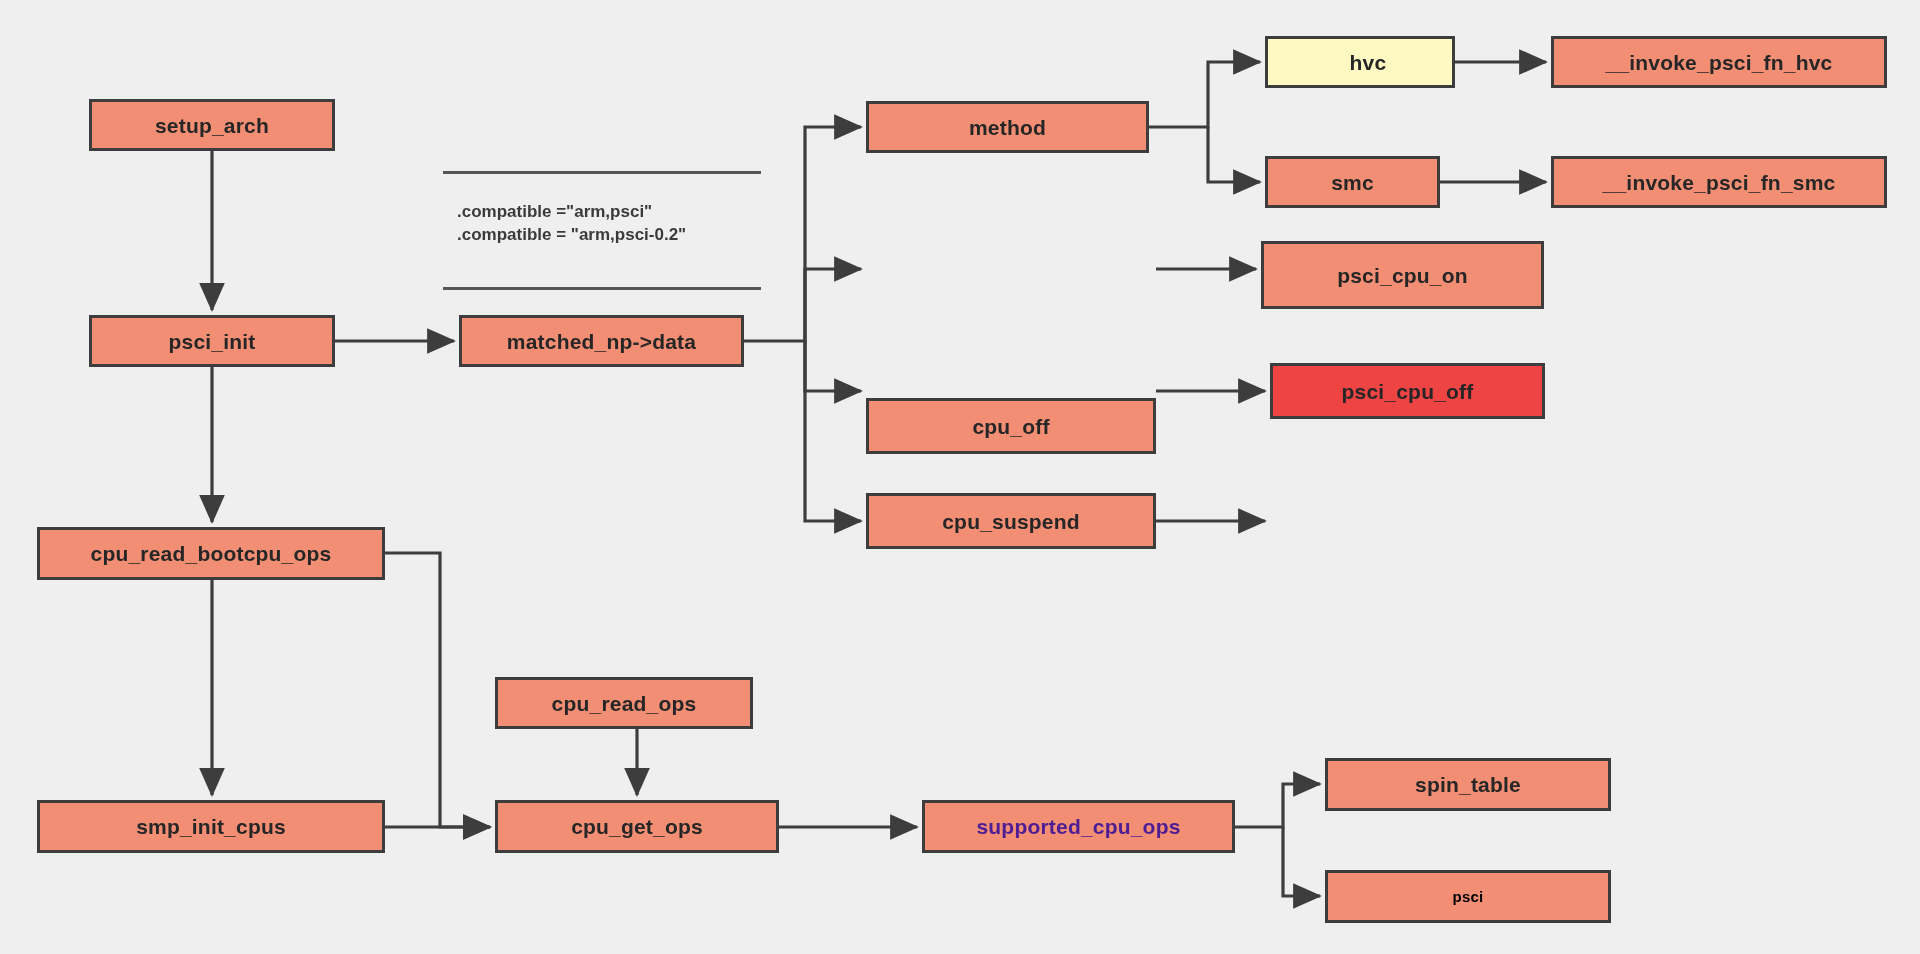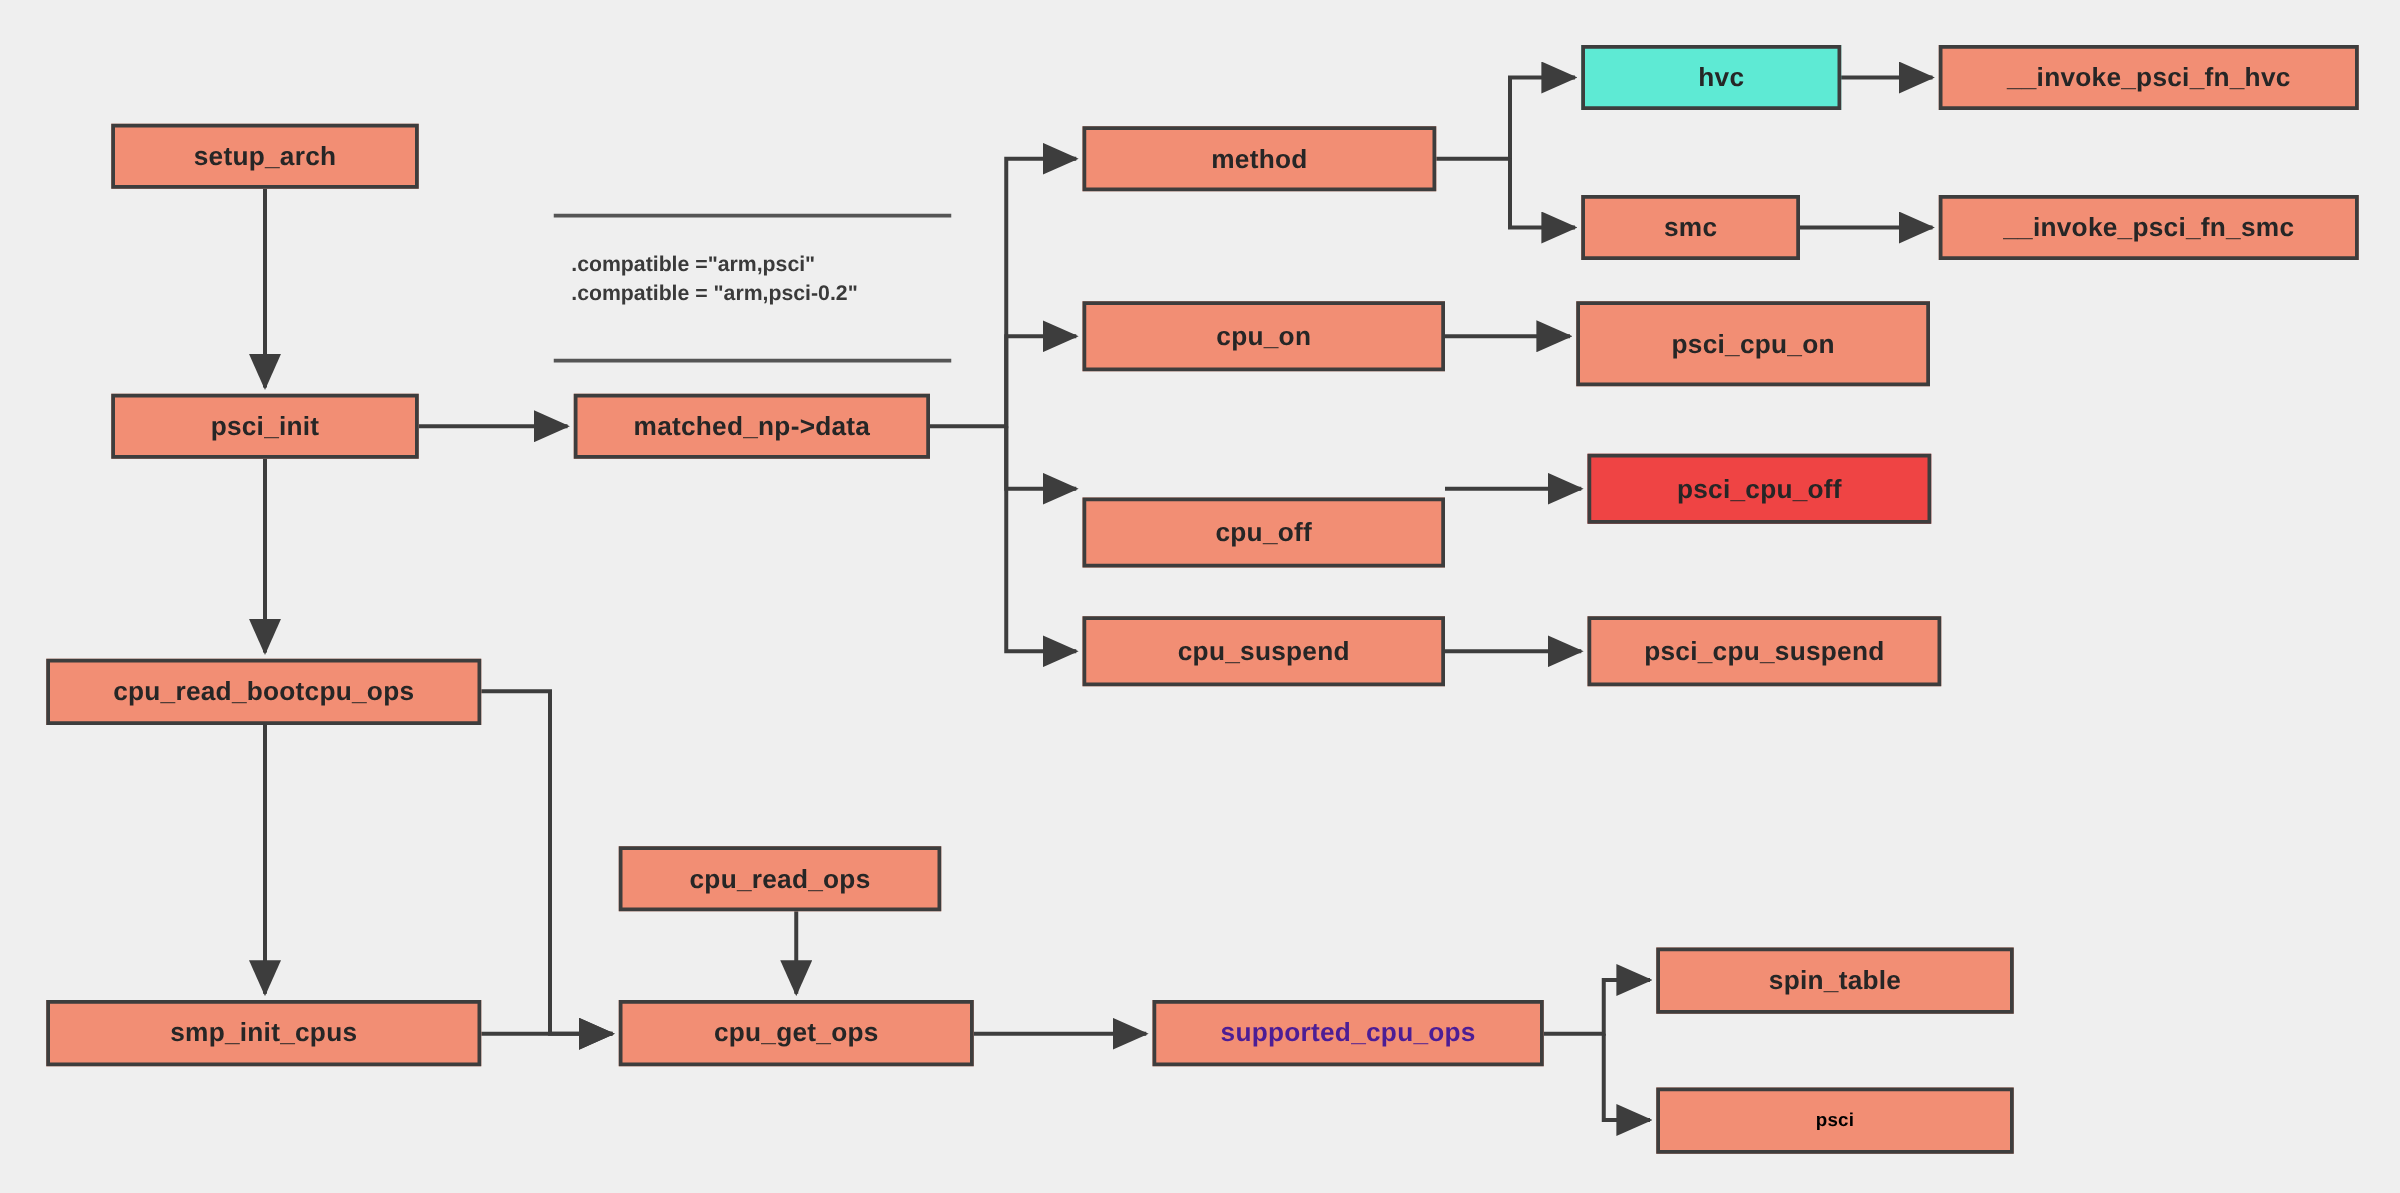--- a/index.html
+++ b/index.html
@@ -124,49 +124,43 @@
   </div>
   <div class="node" id="node-psci_init" style="left: 89px; top: 315px; width: 246px; height: 52px; font-size: 21px; background: rgb(242, 142, 116); border-color: rgb(61, 61, 61); color: rgb(38, 38, 38);">
     <span class="node-label">psci_init</span>
   </div>
   <div class="node" id="node-matched_np_data" style="left: 459px; top: 315px; width: 285px; height: 52px; font-size: 21px; background: rgb(242, 142, 116); border-color: rgb(61, 61, 61); color: rgb(38, 38, 38);">
     <span class="node-label">matched_np-&gt;data</span>
   </div>
   <div class="node" id="node-method" style="left: 866px; top: 101px; width: 283px; height: 52px; font-size: 21px; background: rgb(242, 142, 116); border-color: rgb(61, 61, 61); color: rgb(38, 38, 38);">
     <span class="node-label">method</span>
   </div>
-  <div class="node" id="node-hvc" style="left: 1265px; top: 36px; width: 208px; height: 52px; font-size: 21px; background: #5eead4; border-color: rgb(61, 61, 61); color: rgb(38, 38, 38); padding-left: 16px;">
+  <div class="node" id="node-hvc" style="left: 1265px; top: 36px; width: 190px; height: 52px; font-size: 21px; background: #fef9c3; border-color: rgb(61, 61, 61); color: rgb(38, 38, 38); padding-left: 16px;">
     <span class="node-label">hvc</span>
   </div>
   <div class="node" id="node-smc" style="left: 1265px; top: 156px; width: 175px; height: 52px; font-size: 21px; background: rgb(242, 142, 116); border-color: rgb(61, 61, 61); color: rgb(38, 38, 38);">
     <span class="node-label">smc</span>
   </div>
   <div class="node" id="node-invoke_psci_fn_hvc" style="left: 1551px; top: 36px; width: 336px; height: 52px; font-size: 21px; background: rgb(242, 142, 116); border-color: rgb(61, 61, 61); color: rgb(38, 38, 38);">
     <span class="node-label">__invoke_psci_fn_hvc</span>
   </div>
   <div class="node" id="node-invoke_psci_fn_smc" style="left: 1551px; top: 156px; width: 336px; height: 52px; font-size: 21px; background: rgb(242, 142, 116); border-color: rgb(61, 61, 61); color: rgb(38, 38, 38);">
     <span class="node-label">__invoke_psci_fn_smc</span>
-  </div>
-  <div class="node" id="node-cpu_on" style="left: 866px; top: 241px; width: 290px; height: 56px; font-size: 21px; background: rgb(242, 142, 116); border-color: rgb(61, 61, 61); color: rgb(38, 38, 38);">
-    <span class="node-label">cpu_on</span>
   </div>
   <div class="node" id="node-psci_cpu_on" style="left: 1261px; top: 241px; width: 283px; height: 68px; font-size: 21px; background: rgb(242, 142, 116); border-color: rgb(61, 61, 61); color: rgb(38, 38, 38);">
     <span class="node-label">psci_cpu_on</span>
   </div>
   <div class="node" id="node-cpu_off" style="left: 866px; top: 363px; width: 290px; height: 56px; font-size: 21px; background: rgb(242, 142, 116); border-color: rgb(61, 61, 61); color: rgb(38, 38, 38); margin-top: 35px;">
     <span class="node-label">cpu_off</span>
   </div>
   <div class="node" id="node-psci_cpu_off" style="left: 1270px; top: 363px; width: 275px; height: 56px; font-size: 21px; background: #ef4444; border-color: rgb(61, 61, 61); color: rgb(38, 38, 38);">
     <span class="node-label">psci_cpu_off</span>
   </div>
   <div class="node" id="node-cpu_suspend" style="left: 866px; top: 493px; width: 290px; height: 56px; font-size: 21px; background: rgb(242, 142, 116); border-color: rgb(61, 61, 61); color: rgb(38, 38, 38);">
     <span class="node-label">cpu_suspend</span>
-  </div>
-  <div class="node" id="node-psci_cpu_suspend" style="left: 1270px; top: 493px; width: 283px; height: 56px; font-size: 21px; background: rgb(242, 142, 116); border-color: rgb(61, 61, 61); color: rgb(38, 38, 38);">
-    <span class="node-label">psci_cpu_suspend</span>
   </div>
   <div class="node" id="node-cpu_read_bootcpu_ops" style="left: 37px; top: 527px; width: 348px; height: 53px; font-size: 21px; background: rgb(242, 142, 116); border-color: rgb(61, 61, 61); color: rgb(38, 38, 38);">
     <span class="node-label">cpu_read_bootcpu_ops</span>
   </div>
   <div class="node" id="node-smp_init_cpus" style="left: 37px; top: 800px; width: 348px; height: 53px; font-size: 21px; background: rgb(242, 142, 116); border-color: rgb(61, 61, 61); color: rgb(38, 38, 38);">
     <span class="node-label">smp_init_cpus</span>
   </div>
   <div class="node" id="node-cpu_read_ops" style="left: 495px; top: 677px; width: 258px; height: 52px; font-size: 21px; background: rgb(242, 142, 116); border-color: rgb(61, 61, 61); color: rgb(38, 38, 38);">
     <span class="node-label">cpu_read_ops</span>
   </div>

